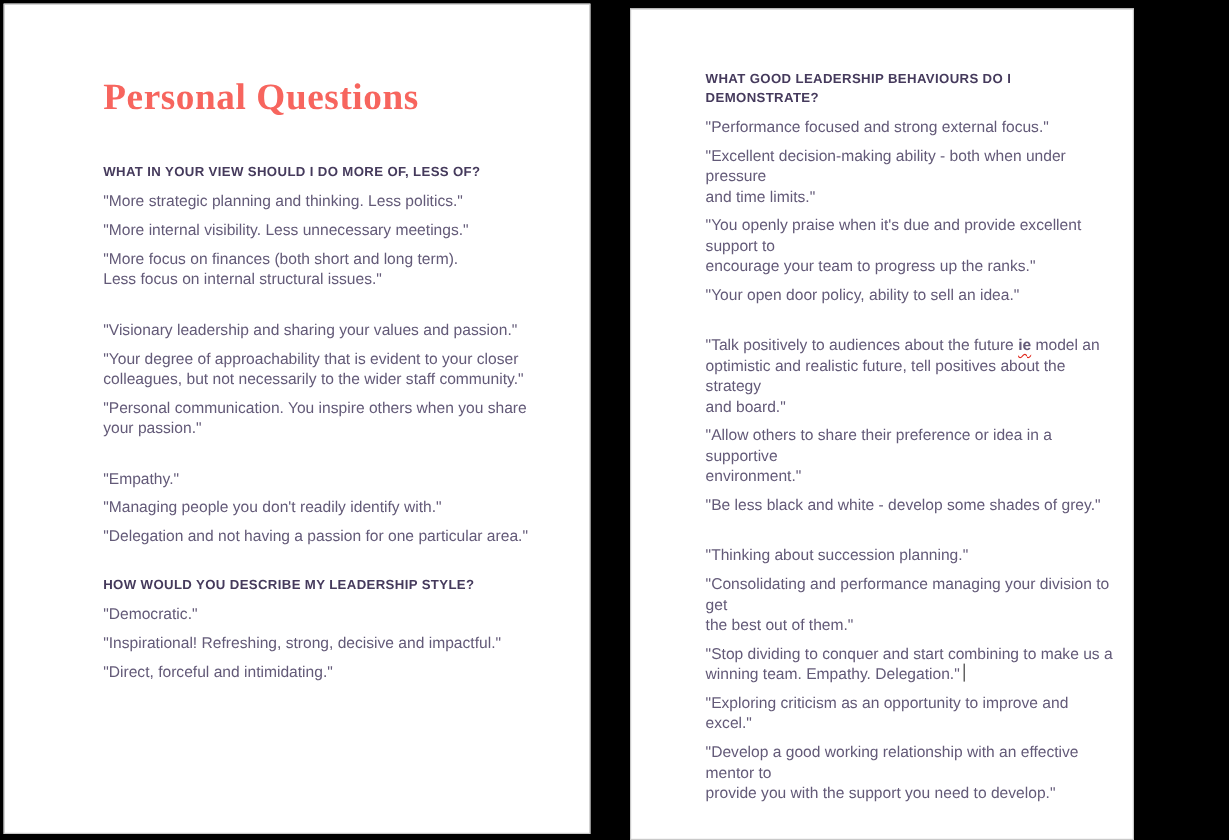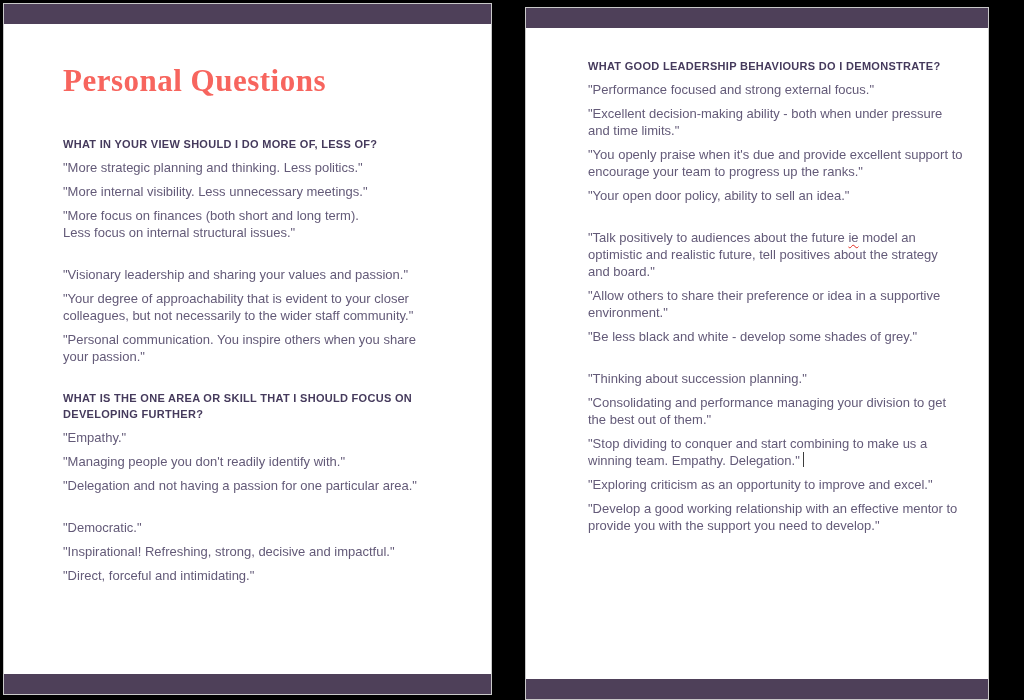--- a/index.html
+++ b/index.html
@@ -20,23 +20,24 @@
     position: relative;
     overflow: hidden;
     font-family: "Liberation Sans", sans-serif;
   }
   .page {
     position: absolute;
     background: #ffffff;
     border: 1px solid var(--border-color);
     display: flex;
     flex-direction: column;
+    align-items: center;
   }
   .page-left  { left: 3px;   top: 3px; width: 489px; height: 692px; }
-  .page-right { left: 525px; top: 7px; width: 464px; height: 693px; }
+  .page-right { left: 525px; top: 7px; width: 420px; height: 693px; }
   .bar {
     flex: none;
     height: 20px;
     background: var(--bar-color);
   }
   .content {
     flex: 1 1 auto;
     overflow: hidden;
   }
   .content-left  { padding: 40px 28px 0 59px; }
@@ -68,20 +69,21 @@
     color: var(--body-color);
     margin: 7px 0;
     white-space: pre-line;
   }
   .misspelled {
     text-decoration: underline;
     text-decoration-style: wavy;
     text-decoration-color: var(--spellcheck-color);
     text-decoration-thickness: 1px;
     text-underline-offset: 2px;
+    font-weight: bold;
   }
   .caret {
     display: inline-block;
     width: 1.5px;
     height: 15px;
     background: var(--caret-color);
     vertical-align: -2px;
     margin-left: 3px;
   }
 </style>
@@ -101,27 +103,26 @@
 Less focus on internal structural issues."</p>
         </section>
         <section class="section">
           <p class="quote">"Visionary leadership and sharing your values and passion."</p>
           <p class="quote">"Your degree of approachability that is evident to your closer
 colleagues, but not necessarily to the wider staff community."</p>
           <p class="quote">"Personal communication. You inspire others when you share
 your passion."</p>
         </section>
         <section class="section">
-          <h2 class="heading">WHAT IS THE ONE AREA OR SKILL THAT I SHOULD FOCUS ON
-DEVELOPING FURTHER?</h2>
           <p class="quote">"Empathy."</p>
           <p class="quote">"Managing people you don't readily identify with."</p>
           <p class="quote">"Delegation and not having a passion for one particular area."</p>
         </section>
         <section class="section">
+          <h2 class="heading">HOW WOULD YOU DESCRIBE MY LEADERSHIP STYLE?</h2>
           <p class="quote">"Democratic."</p>
           <p class="quote">"Inspirational! Refreshing, strong, decisive and impactful."</p>
           <p class="quote">"Direct, forceful and intimidating."</p>
         </section>
       </div>
   </div>
   <div class="bar"></div>
 </div>
 
 <div class="page page-right">

